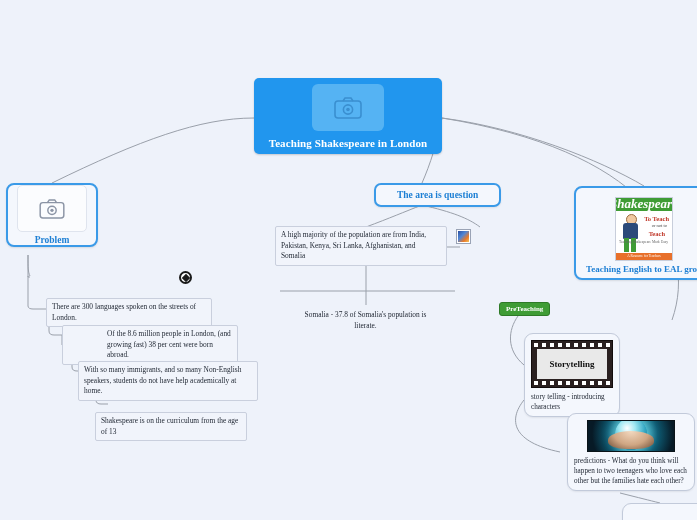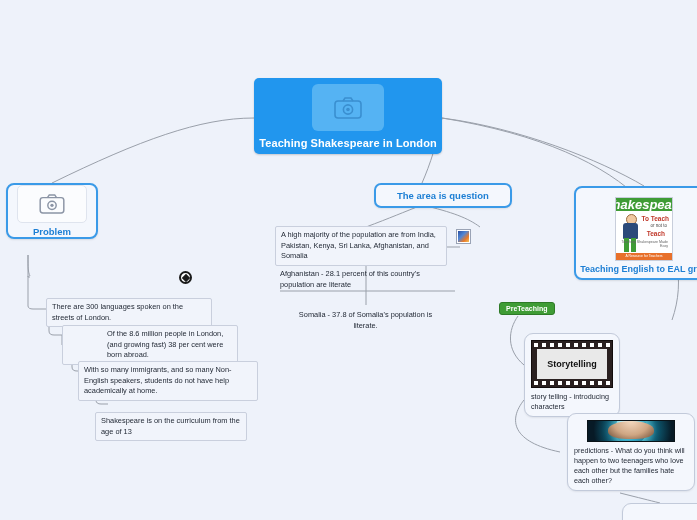--- a/index.html
+++ b/index.html
@@ -20,21 +20,21 @@
     width: 697px;
     height: 520px;
   }
   #links {
     position: absolute;
     left: 0; top: 0;
     width: 697px;
     height: 520px;
     pointer-events: none;
   }
-  .node { position: absolute; box-sizing: border-box; }
+  .node { position: absolute; box-sizing: border-box; font-family: Liberation Serif, serif; }
 
   
   .root-node {
     left: 254px; top: 78px;
     width: 188px; height: 76px;
     background: #2196ee;
     border-radius: 5px;
     box-shadow: 0 1px 2px rgba(0,0,0,0.18);
     display: flex;
     flex-direction: column;
@@ -69,21 +69,21 @@
     flex-direction: column;
     align-items: center;
     justify-content: center;
   }
   .card-label {
     color: #1d7fd4;
     font-size: 9.5px;
     font-weight: bold;
     text-align: center;
   }
-  .problem-node { left: 6px; top: 183px; width: 92px; height: 56px; }
+  .problem-node { left: 6px; top: 183px; width: 92px; height: 64px; }
   .problem-thumb {
     width: 68px; height: 46px;
     background: #fbfcfe;
     border: 1px solid #dfe4ee;
     border-radius: 5px;
     display: flex; align-items: center; justify-content: center;
   }
   .problem-label { margin-top: 3px; }
 
   .eal-node { left: 574px; top: 186px; width: 140px; height: 94px; padding-top: 4px; }
@@ -335,21 +335,20 @@
 
   <div class="node text-node" style="left:95px; top:412px; width:152px;">Shakespeare is on the curriculum from the age of 13</div>
 
   <div class="node topic-node">The area is question</div>
 
   <div class="node text-node" style="left:275px; top:226px; width:172px;">A high majority of the population are from India, Pakistan, Kenya, Sri Lanka, Afghanistan, and Somalia</div>
   <div class="attach-img">
       <i></i>
     </div>
 
-  <div class="node text-node" style="left:275px; top:266px; width:168px; border:none; background:transparent;">Afghanistan - 28.1 percent of this country's population are literate</div>
 
   <div class="node text-node" style="left:293px; top:307px; width:145px; border:none; background:transparent; text-align:center;">Somalia - 37.8 of Somalia's population is literate.</div>
 
   <div class="node card-node eal-node">
     <div class="book-cover">
       <div class="bc-top"></div>
       <div class="bc-title">Shakespeare</div>
       <div class="bc-body"></div>
       <div class="bc-figure">
         <div class="bc-head"></div>

